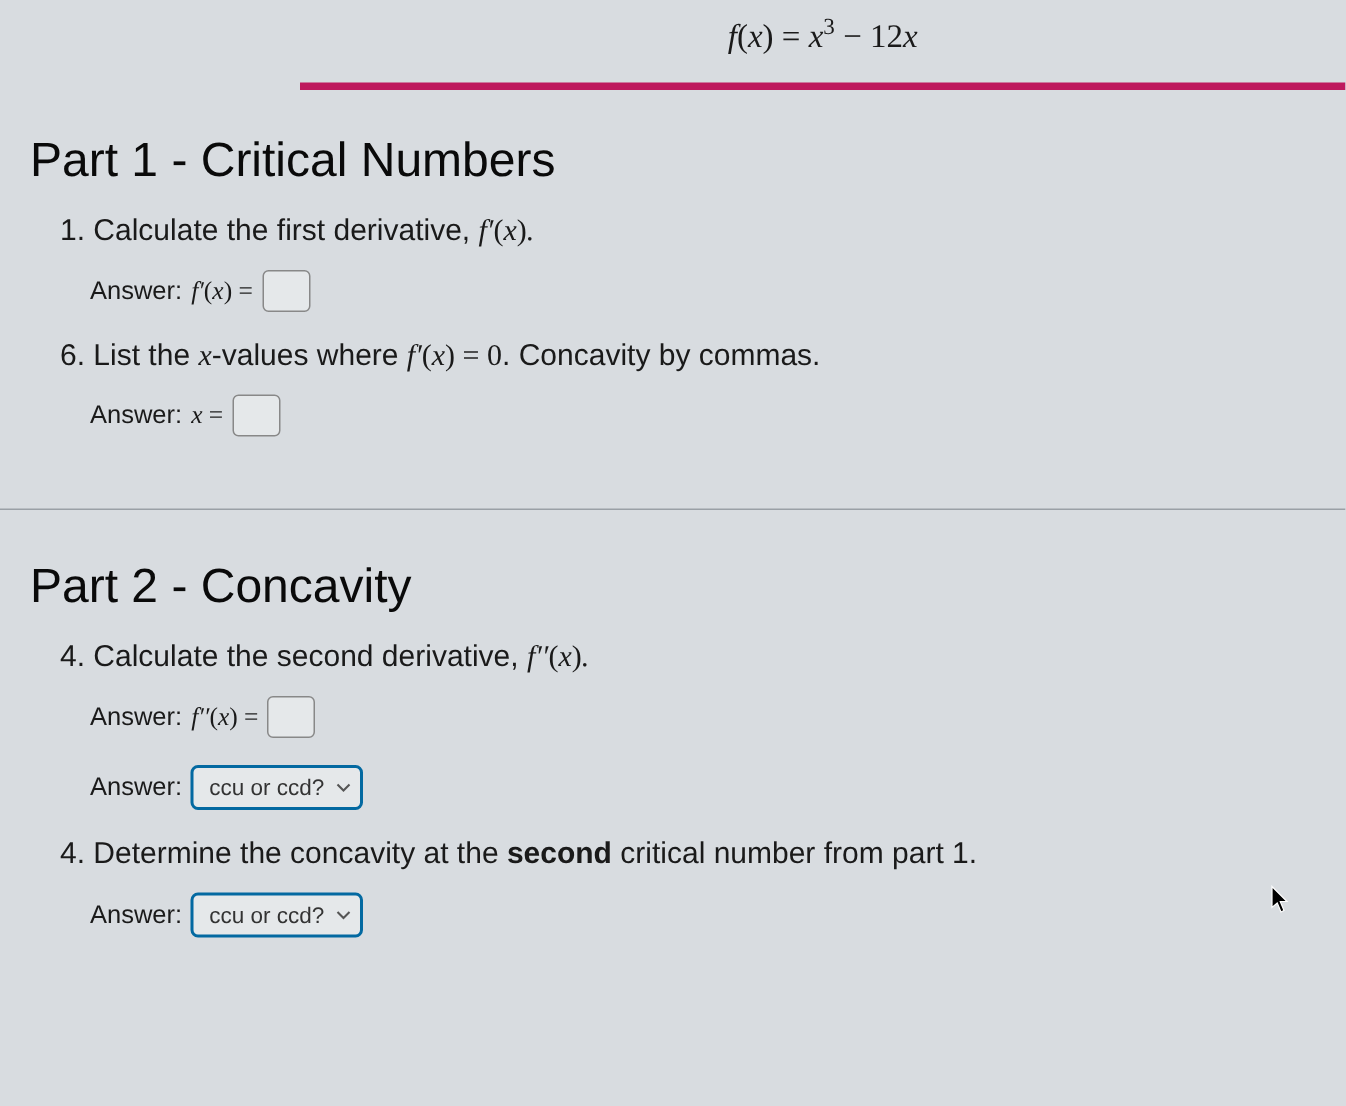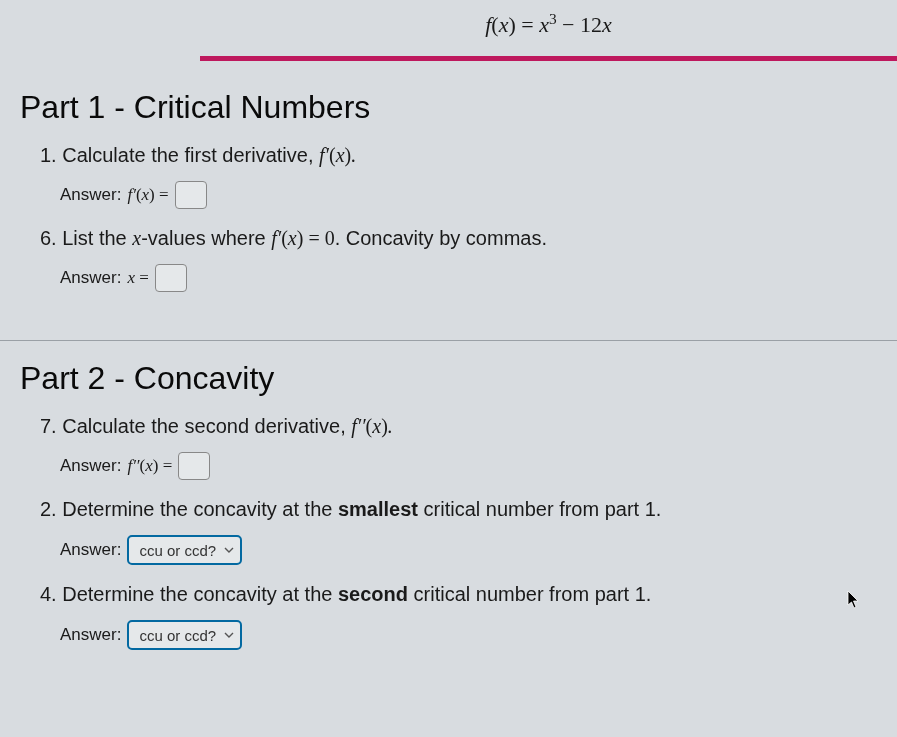--- a/index.html
+++ b/index.html
@@ -32,21 +32,21 @@
       font-size: 0.7em;
       vertical-align: super;
       font-style: normal;
     }
     .part-section {
       padding: 28px 20px 20px 20px;
     }
     .part-section.with-border {
       border-top: 1px solid #9aa0a6;
       margin-top: 10px;
-      padding-top: 19px;
+      padding-top: 32px;
     }
     h2.part-heading {
       font-size: 32px;
       font-weight: 400;
       margin-bottom: 18px;
       color: #0a0a0a;
     }
     .question-block {
       margin-left: 20px;
       margin-bottom: 18px;
@@ -160,33 +160,30 @@
         <span class="answer-input-blank"></span>
       </div>
     </div>
   </div>
 
   <div class="part-section with-border">
     <h2 class="part-heading">Part 2 - Concavity</h2>
 
     <div class="question-block">
       <div class="question-text">
-        <span class="q-main-text">7. Calculate the second derivative, </span><span class="math-inline">f′′<span class="normal-tx">(</span>x<span class="normal-tx">)</span>.</span>
+        <span class="q-main-text">4. Calculate the second derivative, </span><span class="math-inline">f′′<span class="normal-tx">(</span>x<span class="normal-tx">)</span>.</span>
       </div>
       <div class="answer-line">
         <span class="answer-label">Answer:</span>
         <span class="math-inline">f′′<span class="normal-tx">(</span>x<span class="normal-tx">) =</span></span>
         <span class="answer-input-blank"></span>
       </div>
     </div>
 
     <div class="question-block">
-      <div class="question-text">
-        <span class="q-main-text">2. Determine the concavity at the </span><span class="bold-t">smallest</span><span class="q-main-text"> critical number from part 1.</span>
-      </div>
       <div class="answer-line">
         <span class="answer-label">Answer:</span>
         <span class="select-box">
           <span>ccu or ccd?</span>
           <span class="chevron-down">
             <svg width="10" height="10" viewBox="0 0 10 10">
                 <path d="M1 3 L5 7 L9 3" stroke="#555" stroke-width="1.4" fill="none"></path>
               </svg>
           </span>
         </span>

